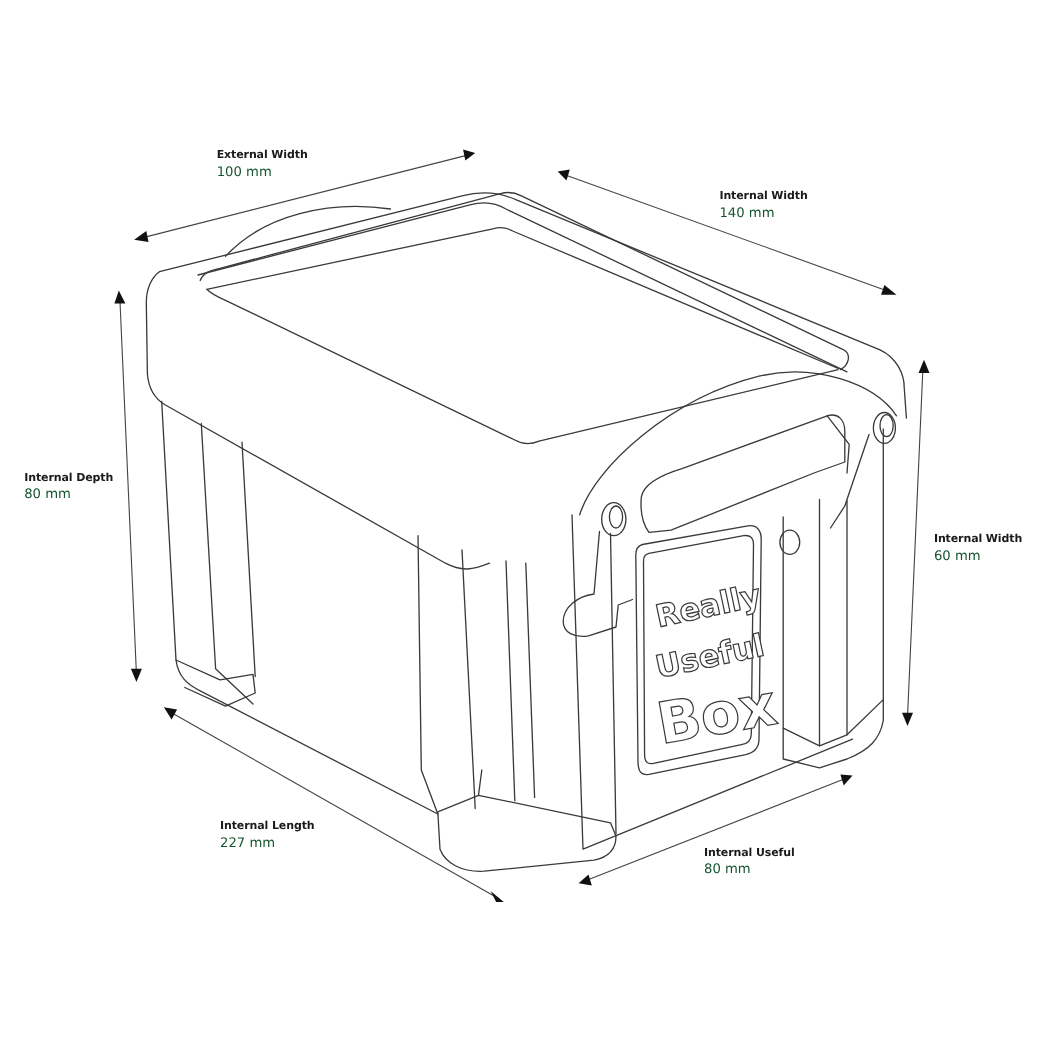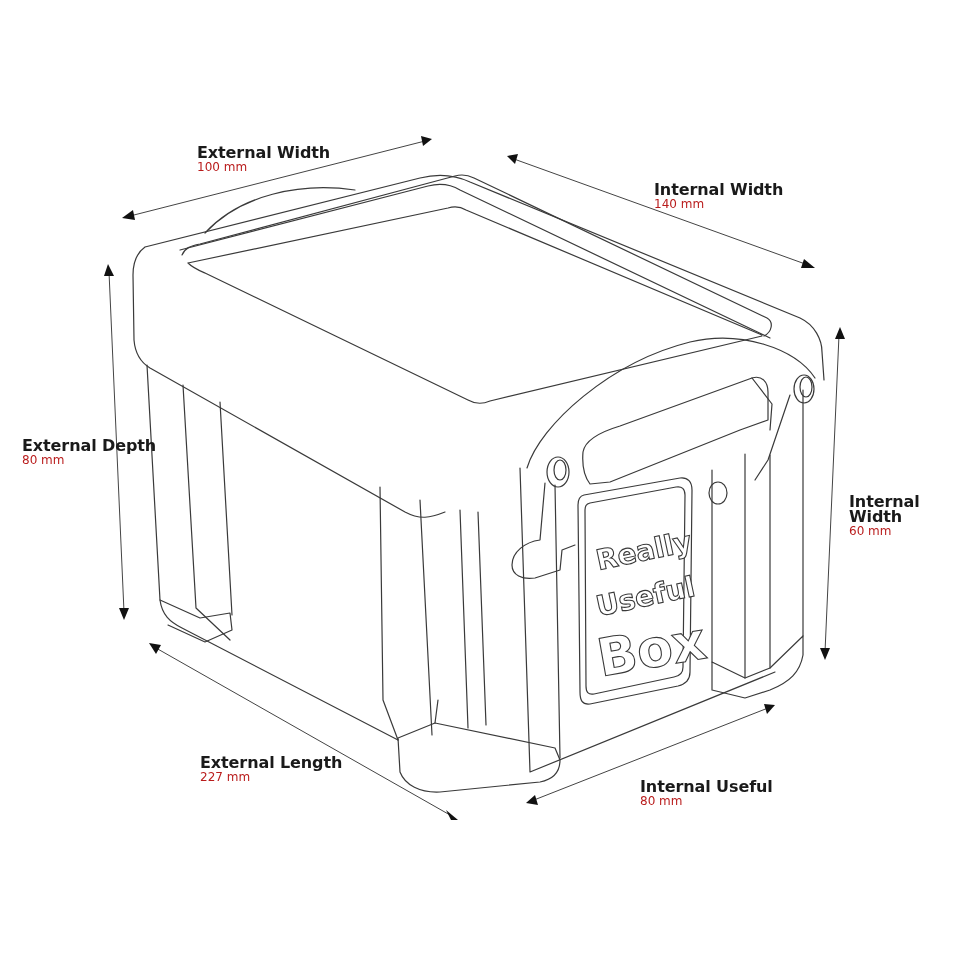--- a/index.html
+++ b/index.html
@@ -4,22 +4,22 @@
   <style>
     html, body { margin: 0; padding: 0; background: #ffffff; }
     body { width: 960px; height: 960px; position: relative; overflow: hidden;
            font-family: "DejaVu Sans", "Liberation Sans", sans-serif; color: #1a1a1a; }
     .stage { position: absolute; left: 0; top: 0; width: 960px; height: 960px; }
     svg.drawing { position: absolute; left: 0; top: 0; }
     .ln { fill: none; stroke: #3a3a3a; stroke-width: 1.2; stroke-linejoin: round; stroke-linecap: round; }
     .dim { fill: none; stroke: #444; stroke-width: 1; }
     .arrow { fill: #111; stroke: none; }
     .label { position: absolute; line-height: 15px; }
-    .label .name { font-size: 16px; font-weight: bold; display: block; letter-spacing: -0.1px; margin-top: 11px; }
-    .label .value { font-size: 12px; display: block; color: #b91c1c; }
+    .label .name { font-size: 10px; font-weight: bold; display: block; letter-spacing: -0.1px; }
+    .label .value { font-size: 12px; display: block; color: #14532d; }
     .brand { font-family: "DejaVu Sans", sans-serif; font-weight: bold; fill: #fff; stroke: #3a3a3a; stroke-width: 1.1; }
   </style>
 </head>
 <body>
 
 <div class="stage">
 
   <svg class="drawing" width="960" height="960" viewBox="0 0 960 960">
 
     <g>
@@ -110,31 +110,31 @@
     <span class="name">External Width</span>
     <span class="value">100 mm</span>
   </div>
 
   <div class="label" style="left:654px; top:171px;">
     <span class="name">Internal Width</span>
     <span class="value">140 mm</span>
   </div>
 
   <div class="label" style="left:22px; top:427px;">
-    <span class="name">External Depth</span>
+    <span class="name">Internal Depth</span>
     <span class="value">80 mm</span>
   </div>
 
   <div class="label" style="left:849px; top:483px;">
     <span class="name">Internal Width</span>
     <span class="value">60 mm</span>
   </div>
 
   <div class="label" style="left:200px; top:744px;">
-    <span class="name">External Length</span>
+    <span class="name">Internal Length</span>
     <span class="value">227 mm</span>
   </div>
 
   <div class="label" style="left:640px; top:768px;">
     <span class="name">Internal Useful</span>
     <span class="value">80 mm</span>
   </div>
 
 </div>
 

